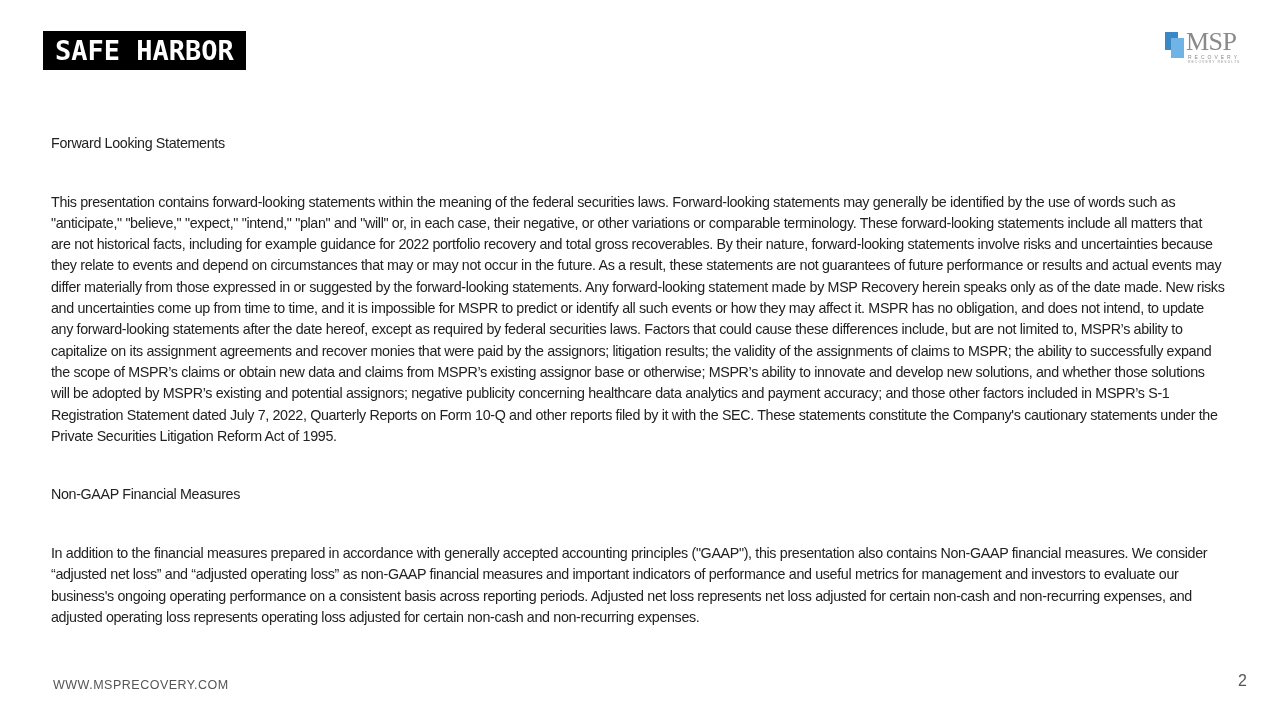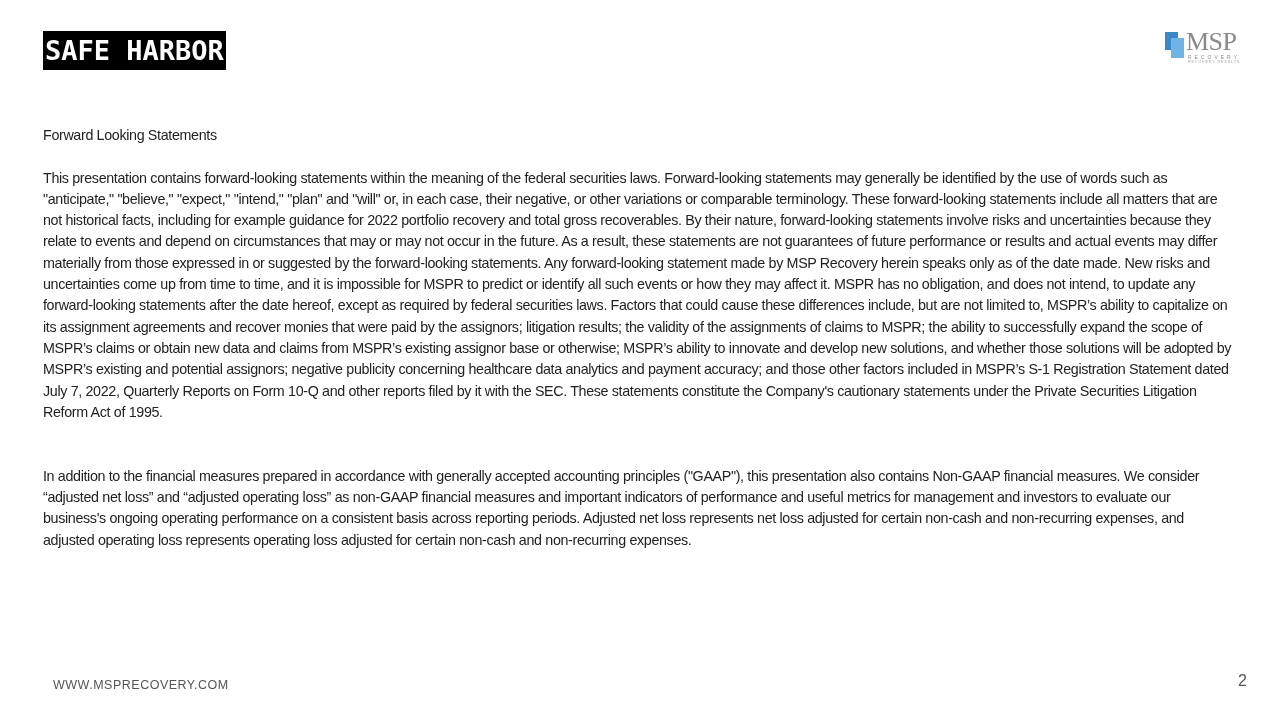--- a/index.html
+++ b/index.html
@@ -2,36 +2,36 @@
 <html><head>
 <meta charset="utf-8">
 <style>
   html, body { margin:0; padding:0; }
   body {
     width:1280px; height:720px; background:#ffffff; position:relative; overflow:hidden;
     font-family:"Liberation Sans", sans-serif; color:#222;
   }
   .title {
     position:absolute; left:43px; top:31px; height:39px;
-    background:#000; color:#fff; padding:0 2px;
+    background:#000; color:#fff; padding:0 12px;
     font-family:"DejaVu Sans Mono", monospace; font-weight:bold; font-size:27px;
     line-height:40px; letter-spacing:0px;
   }
   .logo { position:absolute; left:1165px; top:30px; width:80px; height:36px; }
   .logo .sq1 { position:absolute; left:0; top:2px; width:13px; height:18px; background:#3a88c6; }
   .logo .sq2 { position:absolute; left:6px; top:8px; width:13px; height:20px; background:#6fb4e4; }
   .logo .name { position:absolute; left:21px; top:-2px; font-family:"Liberation Serif", serif; font-size:26px; color:#8a8a8a; line-height:28px; letter-spacing:-0.5px; }
   .logo .sub1 { position:absolute; left:23px; top:24px; font-size:5px; letter-spacing:3px; color:#8a8a8a; line-height:6px; }
   .logo .sub2 { position:absolute; left:23px; top:30px; font-size:3.5px; letter-spacing:1px; color:#9a9a9a; line-height:4px; }
   .content {
     position:absolute; left:43px; top:125px; width:1190px;
     font-size:14.3px; line-height:21.3px; color:#222;
     letter-spacing:-0.35px;
   }
-  .content p { margin:0; }
+  .content p { margin:8px; }
   .content .gap { height:21.3px; }
   .footer-url {
     position:absolute; left:53px; top:678px;
     font-family:Liberation Sans, sans-serif; font-size:12.5px; color:#555; letter-spacing:0.5px;
   }
   .page-num { position:absolute; left:1238px; top:672px; font-size:16px; color:#555; }
 </style>
 </head>
 <body>
 
@@ -43,18 +43,19 @@
   <div class="name">MSP</div>
   <div class="sub1">RECOVERY</div>
   <div class="sub2">RECOVERY RESULTS</div>
 </div>
 
 <div class="content">
   <p>Forward Looking Statements</p>
   <div class="gap"></div>
   <p>This presentation contains forward-looking statements within the meaning of the federal securities laws. Forward-looking statements may generally be identified by the use of words such as "anticipate," "believe," "expect," "intend," "plan" and "will" or, in each case, their negative, or other variations or comparable terminology. These forward-looking statements include all matters that are not historical facts, including for example guidance for 2022 portfolio recovery and total gross recoverables. By their nature, forward-looking statements involve risks and uncertainties because they relate to events and depend on circumstances that may or may not occur in the future. As a result, these statements are not guarantees of future performance or results and actual events may differ materially from those expressed in or suggested by the forward-looking statements. Any forward-looking statement made by MSP Recovery herein speaks only as of the date made. New risks and uncertainties come up from time to time, and it is impossible for MSPR to predict or identify all such events or how they may affect it. MSPR has no obligation, and does not intend, to update any forward-looking statements after the date hereof, except as required by federal securities laws. Factors that could cause these differences include, but are not limited to, MSPR’s ability to capitalize on its assignment agreements and recover monies that were paid by the assignors; litigation results; the validity of the assignments of claims to MSPR; the ability to successfully expand the scope of MSPR’s claims or obtain new data and claims from MSPR’s existing assignor base or otherwise; MSPR’s ability to innovate and develop new solutions, and whether those solutions will be adopted by MSPR’s existing and potential assignors; negative publicity concerning healthcare data analytics and payment accuracy; and those other factors included in MSPR’s S-1 Registration Statement dated July 7, 2022, Quarterly Reports on Form 10-Q and other reports filed by it with the SEC. These statements constitute the Company's cautionary statements under the Private Securities Litigation Reform Act of 1995.</p>
   <div class="gap"></div>
+  <p>Non-GAAP Financial Measures</p>
   <div class="gap"></div>
   <p>In addition to the financial measures prepared in accordance with generally accepted accounting principles ("GAAP"), this presentation also contains Non-GAAP financial measures. We consider “adjusted net loss” and “adjusted operating loss” as non-GAAP financial measures and important indicators of performance and useful metrics for management and investors to evaluate our business's ongoing operating performance on a consistent basis across reporting periods. Adjusted net loss represents net loss adjusted for certain non-cash and non-recurring expenses, and adjusted operating loss represents operating loss adjusted for certain non-cash and non-recurring expenses.</p>
 </div>
 
 <div class="footer-url">WWW.MSPRECOVERY.COM</div>
 <div class="page-num">2</div>
 
 </body></html>

